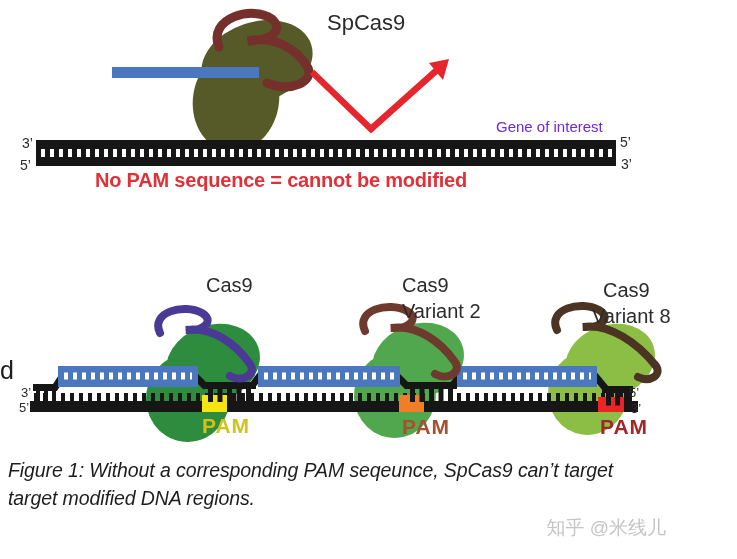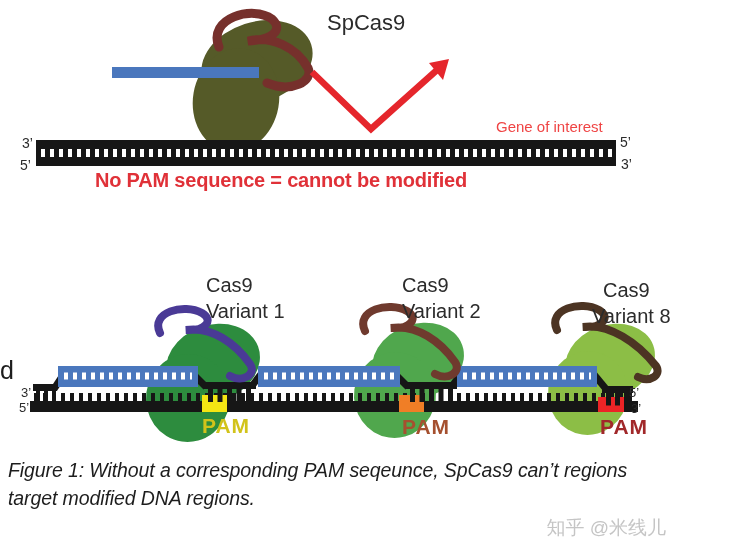--- a/index.html
+++ b/index.html
@@ -23,21 +23,21 @@
   .v2-loop{stroke:var(--variant2-sgrna);fill:none;stroke-linecap:round;}
   .v3-loop{stroke:var(--variant3-sgrna);fill:none;stroke-linecap:round;}
   .arrow{stroke:var(--arrow-red);fill:none;}
   .arrow-head{fill:var(--arrow-red);}
   .pam1b{fill:var(--pam1-block);}
   .pam2b{fill:var(--pam2-block);}
   .pam3b{fill:var(--pam3-block);}
 
   
   .spcas9{left:327px;top:10px;font-size:22px;}
-  .gene{left:496px;top:118px;font-size:15px;color:#ef4444;}
+  .gene{left:496px;top:118px;font-size:15px;color:#6d28d9;}
   .end{font-size:14px;}
   .e-tl{left:22px;top:135px;}  .e-bl{left:20px;top:157px;}
   .e-tr{left:620px;top:134px;} .e-br{left:621px;top:156px;}
   .msg{left:95px;top:169px;width:450px;text-align:left;font-size:20px;font-weight:bold;
        letter-spacing:-0.2px;color:var(--message-red);}
   .frag{left:0px;top:356px;font-size:25px;color:#1d1d1d;}
   .bend{font-size:13px;}
   .b-tl{left:21px;top:385px;} .b-bl{left:19px;top:400px;}
   .b-tr{left:629px;top:385px;} .b-br{left:631px;top:401px;}
   .vlabel{font-size:20px;line-height:26px;color:#2b2b2b;}
@@ -133,34 +133,33 @@
   <div class="t msg">No PAM sequence = cannot be modified</div>
 
   <div class="t frag">d</div>
   <div class="t bend b-tl">3’</div>
   <div class="t bend b-bl">5’</div>
   <div class="t bend b-tr">5’</div>
   <div class="t bend b-br">3’</div>
 
   <div class="t vlabel v1">
     <div>Cas9</div>
-    <div>Variant 1</div>
   </div>
   <div class="t vlabel v2">
     <div>Cas9</div>
     <div>Variant 2</div>
   </div>
   <div class="t vlabel v3">
     <div class="ind">Cas9</div>
     <div>Variant 8</div>
   </div>
 
   <div class="t pam pam1">PAM</div>
   <div class="t pam pam2">PAM</div>
   <div class="t pam pam3">PAM</div>
 
   <div class="caption">
-    <div>Figure 1: Without a corresponding PAM seqeunce, SpCas9 can’t regions</div>
+    <div>Figure 1: Without a corresponding PAM seqeunce, SpCas9 can’t target</div>
     <div>target modified DNA regions.</div>
   </div>
 
   <div class="t watermark" style="left:auto;">知乎 @米线儿</div>
 </div>
 
 </body></html>

